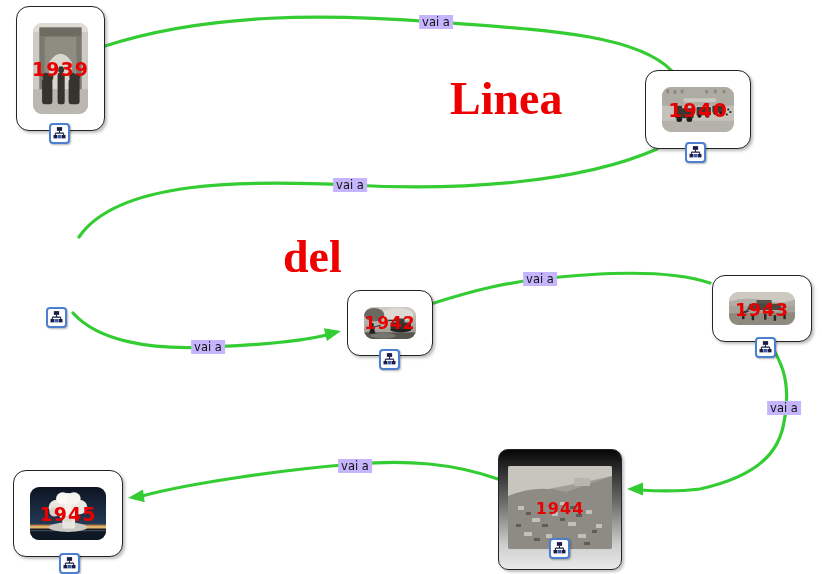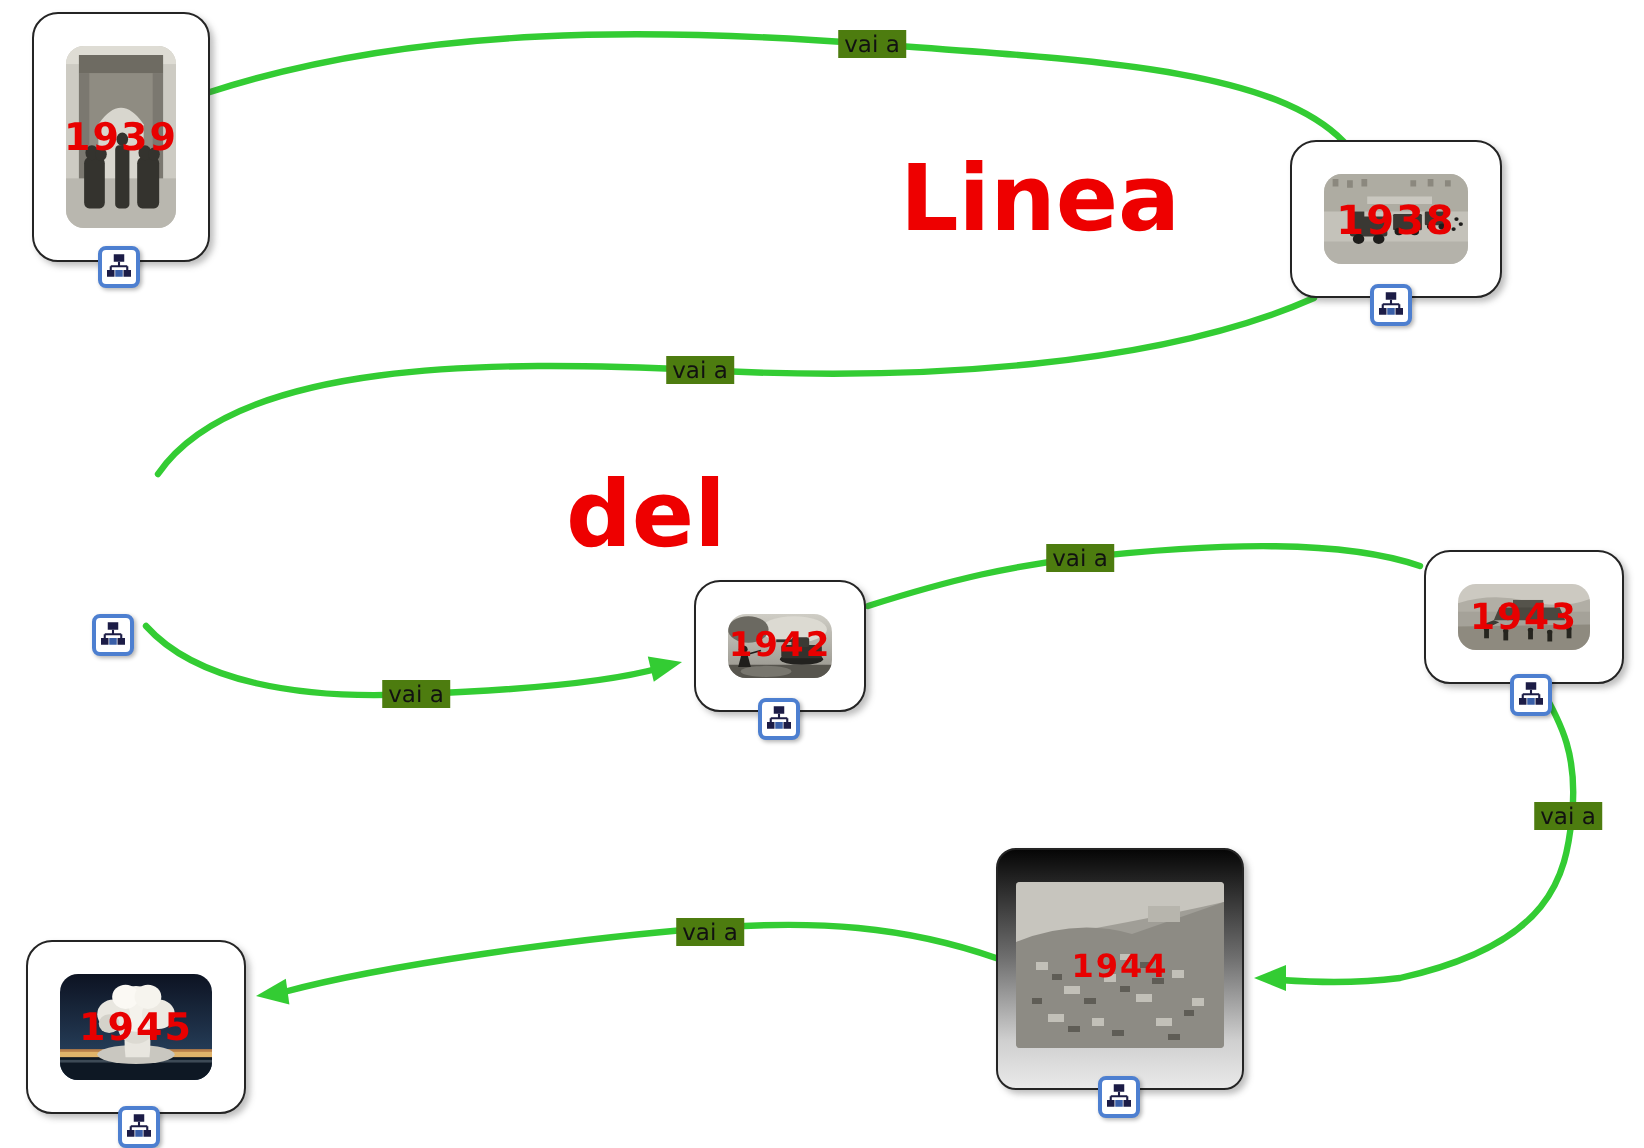--- a/index.html
+++ b/index.html
@@ -14,32 +14,32 @@
         padding:16px;box-sizing:border-box;box-shadow:2px 2px 3px rgba(70,70,70,.35);}
   .photo-wrap{position:relative;width:100%;height:100%;border-radius:9px;overflow:hidden;}
   .photo-wrap svg{display:block;width:100%;height:100%;}
   .year{position:absolute;left:50%;top:50%;transform:translate(-50%,-50%);
         font-weight:bold;font-size:19px;letter-spacing:1px;color:#e80000;white-space:nowrap;}
   .node-1940 .year{font-size:20px;}
   .node-1942 .year{font-size:17px;}
   .node-1943 .year{font-size:18px;}
   .node-1944 .year{font-size:16px;}
   .node-1944{border-radius:10px;padding:16px 9px 20px;
-             background:linear-gradient(180deg,#060606 0%,#6e6e6e 45%,#cfcfcf 80%,#e9e9e9 100%);}
+             background:linear-gradient(180deg,#060606 0%,#6e6e6e 45%,#cfcfcf 80%,#e9e9e9 100%);margin-top:25px;}
   .node-1944 .photo-wrap{border-radius:2px;}
   
   .resource-icon{position:absolute;z-index:3;width:21px;height:21px;box-sizing:border-box;
                  background:#fff;border:2px solid #4d7fd0;border-radius:4px;
                  display:flex;align-items:center;justify-content:center;
                  box-shadow:1px 1px 2px rgba(0,0,0,.3);}
   
-  .big-word{position:absolute;z-index:2;color:#ee0000;font-weight:bold;font-size:46px;line-height:1;}
+  .big-word{position:absolute;z-index:2;color:#ee0000;font-weight:bold;font-size:46px;line-height:1;font-family:Liberation Serif, serif;}
   
   .link-label{position:absolute;z-index:3;transform:translate(-50%,-50%);
-              background:#4d7c0f;padding:0 3px;font-size:11.5px;color:#111;white-space:nowrap;}
+              background:#c4b5fd;padding:0 3px;font-size:11.5px;color:#111;white-space:nowrap;}
 </style>
 </head>
 <body>
 
 <div class="canvas">
 
   <svg class="links-svg">
     <path d="M 105 46 C 210 12, 330 14, 436 22 C 545 30, 636 34, 672 71"></path>
     <path d="M 657 149 C 580 183, 460 191, 350 185 C 245 180, 118 180, 79 237"></path>
     <path d="M 73 313 C 98 341, 150 350, 208 347 C 262 345, 305 341, 330 334"></path>
@@ -122,21 +122,21 @@
             <circle cx="38" cy="52" r="4"></circle>
           <circle cx="52" cy="46" r="3"></circle>
             <circle cx="63" cy="46" r="3"></circle>
           <circle cx="74" cy="42" r="2.5"></circle>
             <circle cx="82" cy="42" r="2.5"></circle>
           <circle cx="92" cy="36" r="1.5"></circle>
             <circle cx="95" cy="40" r="1.5"></circle>
             <circle cx="90" cy="44" r="1.5"></circle>
         </g>
       </svg>
-      <span class="year">1938</span>
+      <span class="year">1940</span>
     </div>
   </div>
   <div class="resource-icon" style="left:685px;top:142px;">
     <svg viewBox="0 0 20 20" width="15" height="15">
       <rect x="6.5" y="1.5" width="7" height="5" fill="#1c1c46"></rect>
       <path d="M10 6.5 V9.5 M4.5 9.5 H15.5 M4.5 9.5 V12 M15.5 9.5 V12" stroke="#1c1c46" stroke-width="1.4" fill="none"></path>
       <rect x="2" y="12" width="5" height="4.5" fill="#1c1c46"></rect>
       <rect x="7.5" y="12" width="5" height="4.5" fill="#3a5fa8"></rect>
       <rect x="13" y="12" width="5" height="4.5" fill="#1c1c46"></rect>
     </svg>

